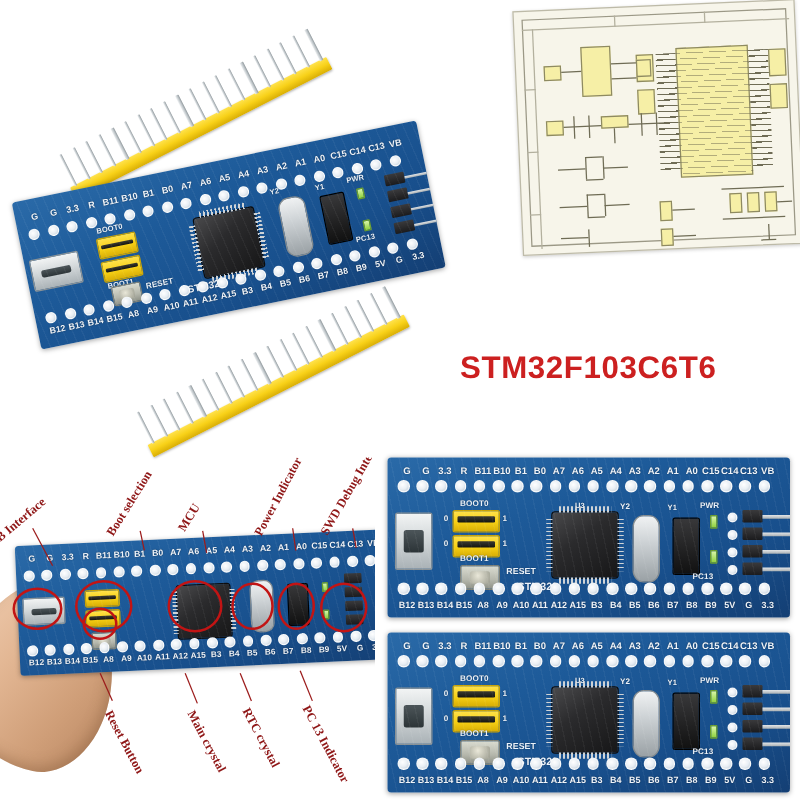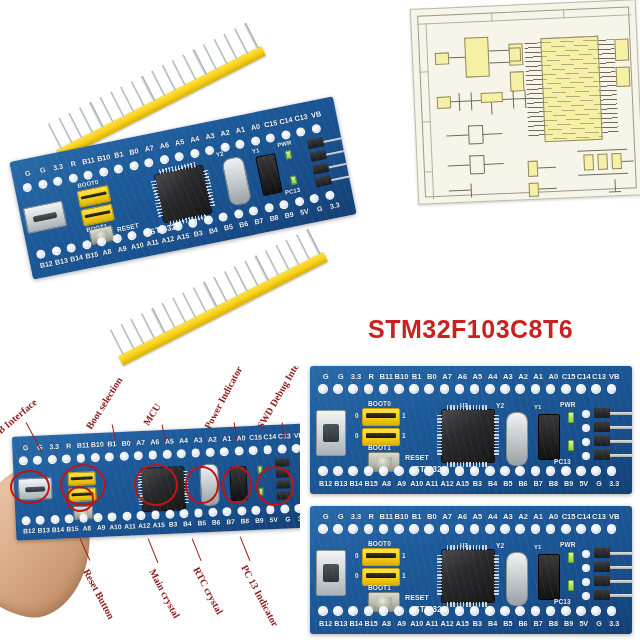--- a/index.html
+++ b/index.html
@@ -447,21 +447,21 @@
     <div class="sc-block" style="left:180px;top:152px;width:10px;height:16px;"></div>
     <div class="sc-block" style="left:194px;top:152px;width:10px;height:16px;"></div>
     <div class="sc-line" style="left:160px;top:148px;width:50px;height:1px;"></div>
     <div class="sc-line" style="left:160px;top:172px;width:50px;height:1px;"></div>
     <div class="sc-line" style="left:204px;top:160px;width:12px;height:1px;"></div>
 
     <div class="sc-line" style="left:196px;top:178px;width:1px;height:12px;"></div>
     <div class="sc-line" style="left:190px;top:190px;width:12px;height:1px;"></div>
   </div>
 
-  <div class="prodtext" style="left:368px;top:315px;font-size:25px;">STM32F103C8T6</div>
+  <div class="prodtext" style="left:368px;top:280px;font-size:25px;">STM32F103C6T6</div>
 
   <div style="position:absolute;left:0;top:366px;width:300px;height:274px;overflow:hidden;">
 
     <div class="finger" style="left:-30px;top:100px;width:120px;height:150px;transform:rotate(12deg);"></div>
 
     <div class="pcb" style="left:14px;top:64px;width:300px;height:104px;transform:rotate(-2.6deg);">
 
       <div class="pinlabels" style="left:6px;top:8px;gap:0;font-size:7px;">
         <span style="width:14.4px">G</span>
         <span style="width:14.4px">G</span>

